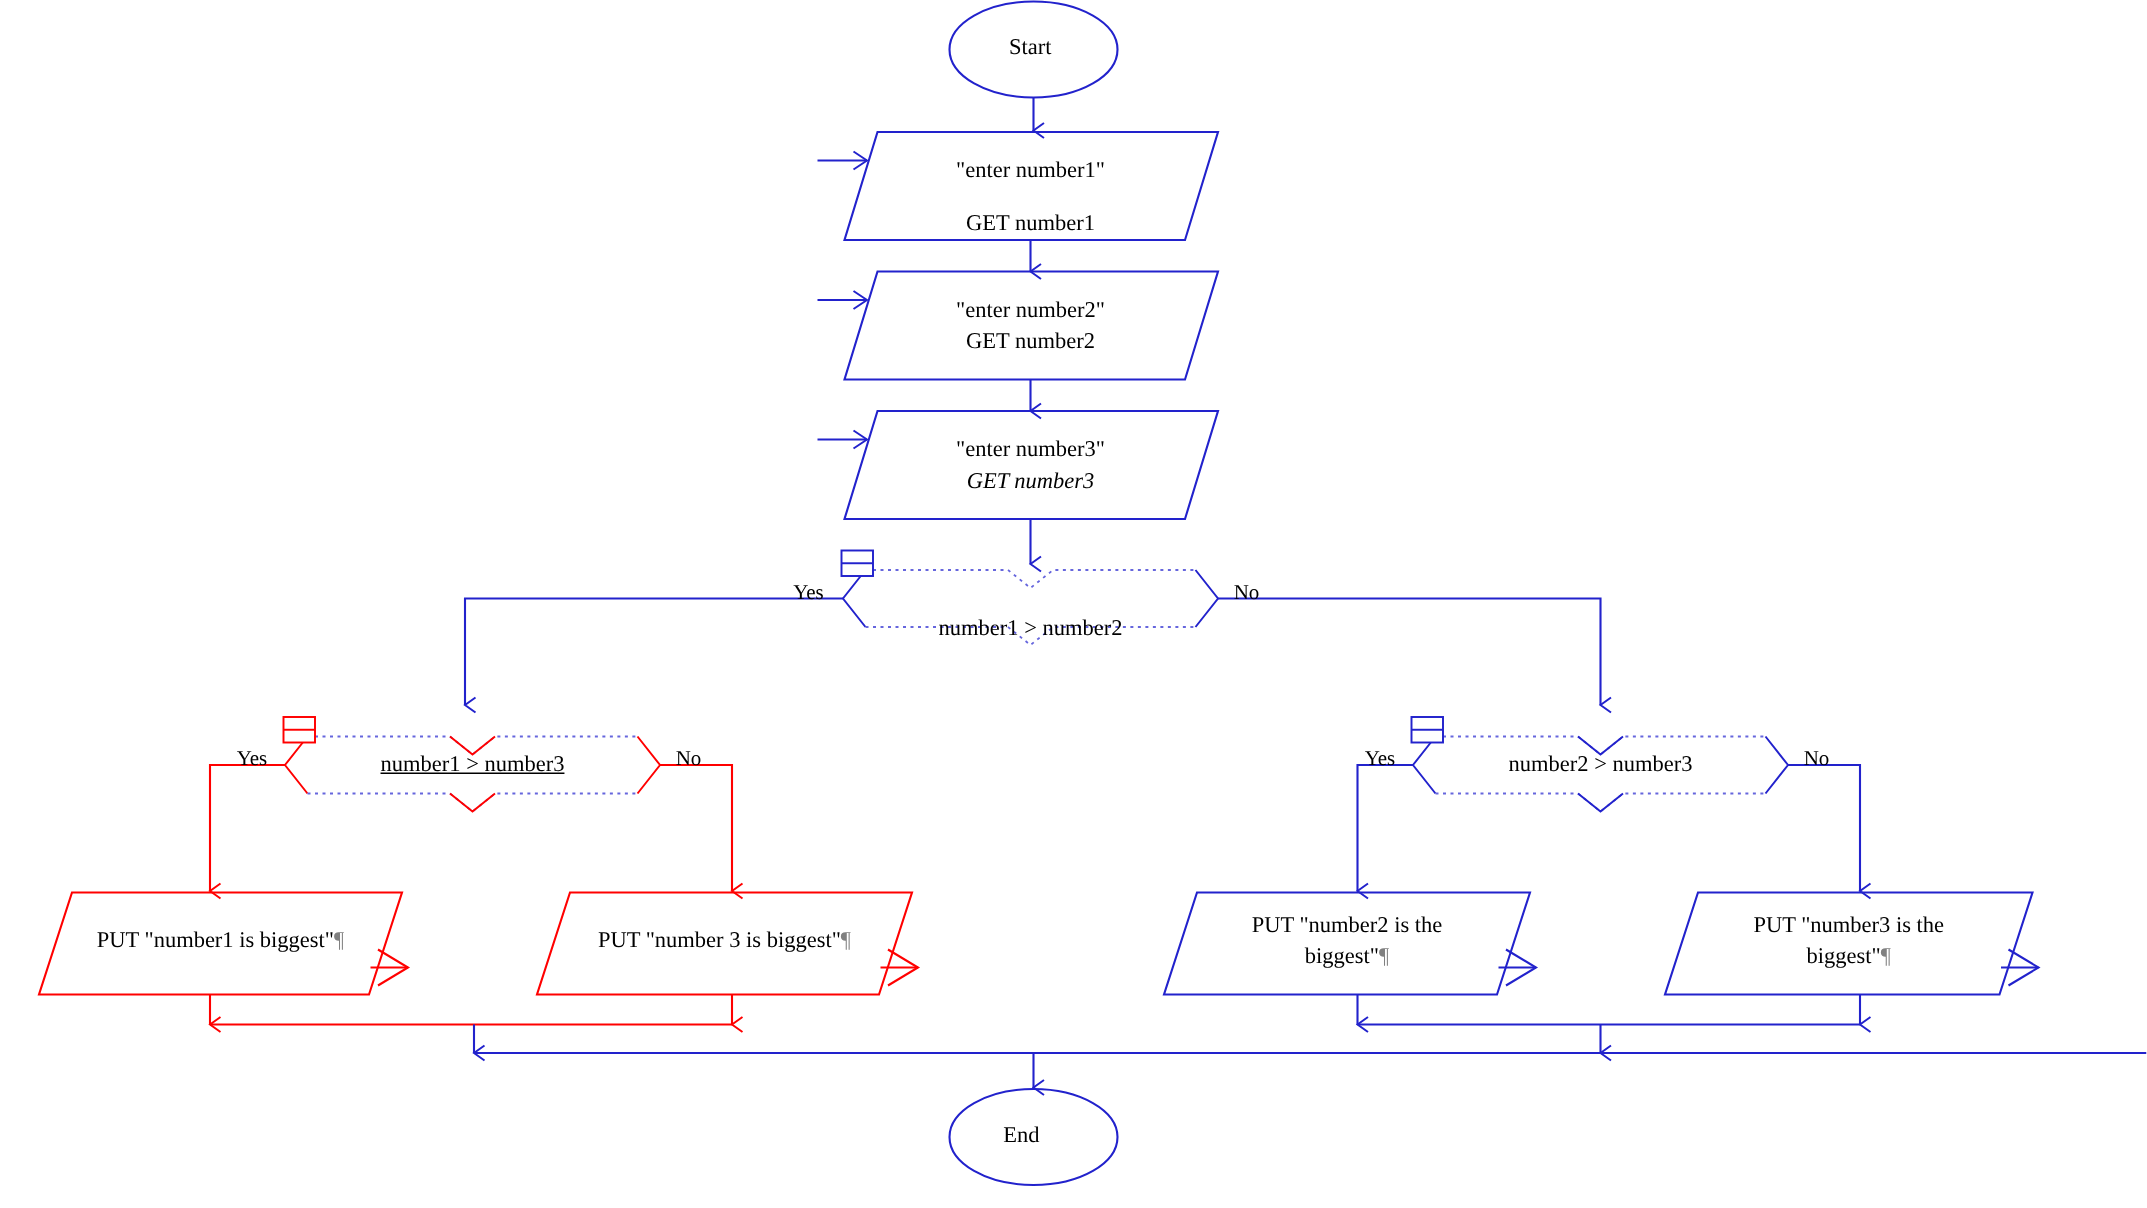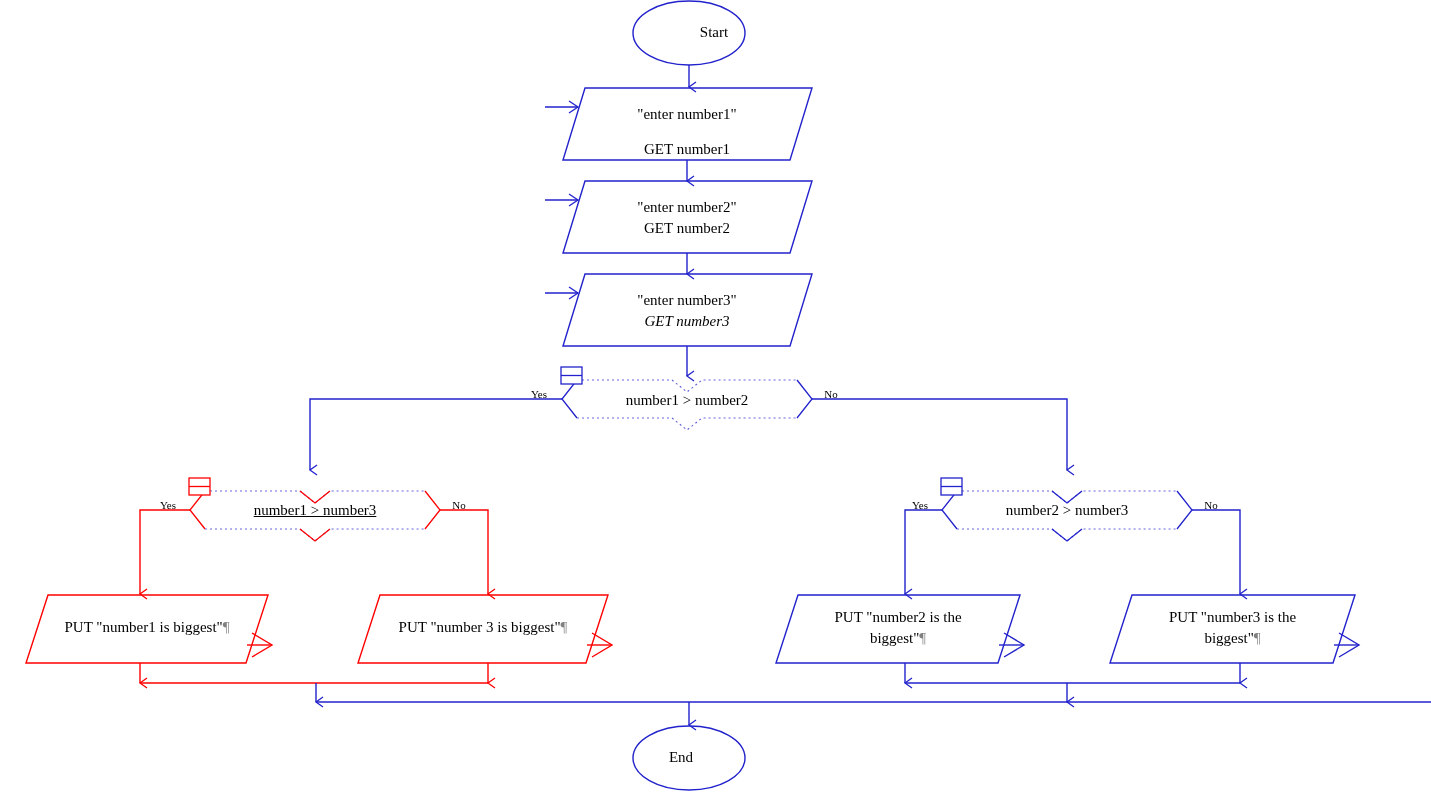--- a/index.html
+++ b/index.html
@@ -13,21 +13,21 @@
     position:absolute;
     font-family:"Liberation Serif","DejaVu Serif",serif;
     color:#000000;
     text-align:center;
     white-space:pre;
     pointer-events:none;
     line-height:1.18;
   }
   .node-text{font-size:15px;}
   .term-text{font-size:15px;}
-  .branch-text{font-size:11px;font-family:Liberation Serif, serif;}
+  .branch-text{font-size:14px;font-family:Liberation Serif, serif;}
   .pilcrow{color:#808080;}
 </style>
 </head>
 <body>
 
 <svg id="chart" viewBox="0 0 1431 805" xmlns="http://www.w3.org/2000/svg">
 
   <defs>
 
     <marker id="arrB-down" markerWidth="12" markerHeight="12" refX="6" refY="9" orient="auto" markerUnits="userSpaceOnUse">
@@ -132,33 +132,33 @@
 
   <line x1="905" y1="683" x2="1240" y2="683" stroke="#2222CC" stroke-width="1.4"></line>
   <path d="M1067,683 L1067,702" fill="none" stroke="#2222CC" stroke-width="1.4" marker-end="url(#arrB-down)"></path>
 
   <line x1="316" y1="702" x2="1431" y2="702" stroke="#2222CC" stroke-width="1.4"></line>
   <line x1="689" y1="702" x2="689" y2="725" stroke="#2222CC" stroke-width="1.4" marker-end="url(#arrB-down)"></line>
 
   <ellipse cx="689" cy="758" rx="56" ry="32" fill="none" stroke="#2222CC" stroke-width="1.4"></ellipse>
 </svg>
 
-<div class="lbl term-text" style="left:663px;top:24px;width:102px;">Start</div>
+<div class="lbl term-text" style="left:599px;top:24px;width:102px;text-align:right;">Start</div>
 <div class="lbl term-text" style="left:633px;top:749px;width:96px;">End</div>
 
 <div class="lbl node-text" style="left:573px;top:106px;width:228px;">"enter number1"</div>
 <div class="lbl node-text" style="left:573px;top:127px;width:228px;margin-top:14px;">GET number1</div>
 
 <div class="lbl node-text" style="left:573px;top:199px;width:228px;">"enter number2"</div>
 <div class="lbl node-text" style="left:573px;top:220px;width:228px;">GET number2</div>
 
 <div class="lbl node-text" style="left:573px;top:292px;width:228px;">"enter number3"</div>
 <div class="lbl node-text" style="left:573px;top:313px;width:228px;font-style:italic;">GET number3</div>
 
-<div class="lbl node-text" style="left:577px;top:392px;width:220px;">number1 &gt; number2</div>
+<div class="lbl node-text" style="left:577px;top:411px;width:220px;">number1 &gt; number2</div>
 <div class="lbl branch-text" style="left:519px;top:388px;width:40px;">Yes</div>
 <div class="lbl branch-text" style="left:814px;top:388px;width:34px;">No</div>
 
 <div class="lbl node-text" style="left:205px;top:502px;width:220px;text-decoration:underline;">number1 &gt; number3</div>
 <div class="lbl branch-text" style="left:148px;top:499px;width:40px;">Yes</div>
 <div class="lbl branch-text" style="left:442px;top:499px;width:34px;">No</div>
 
 <div class="lbl node-text" style="left:957px;top:502px;width:220px;">number2 &gt; number3</div>
 <div class="lbl branch-text" style="left:900px;top:499px;width:40px;">Yes</div>
 <div class="lbl branch-text" style="left:1194px;top:499px;width:34px;">No</div>

